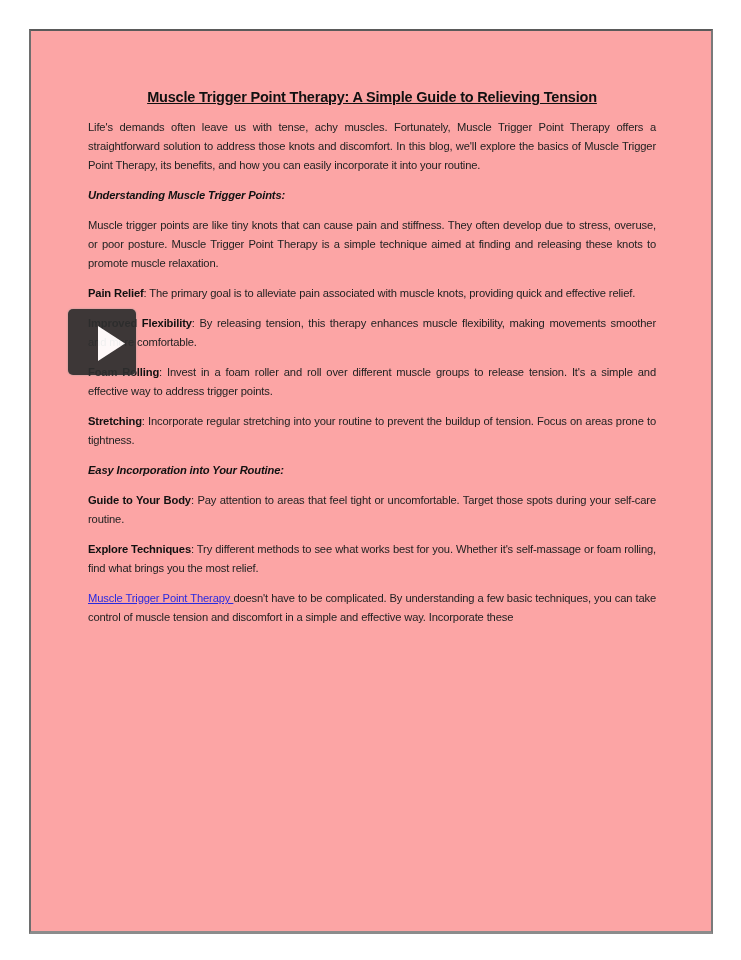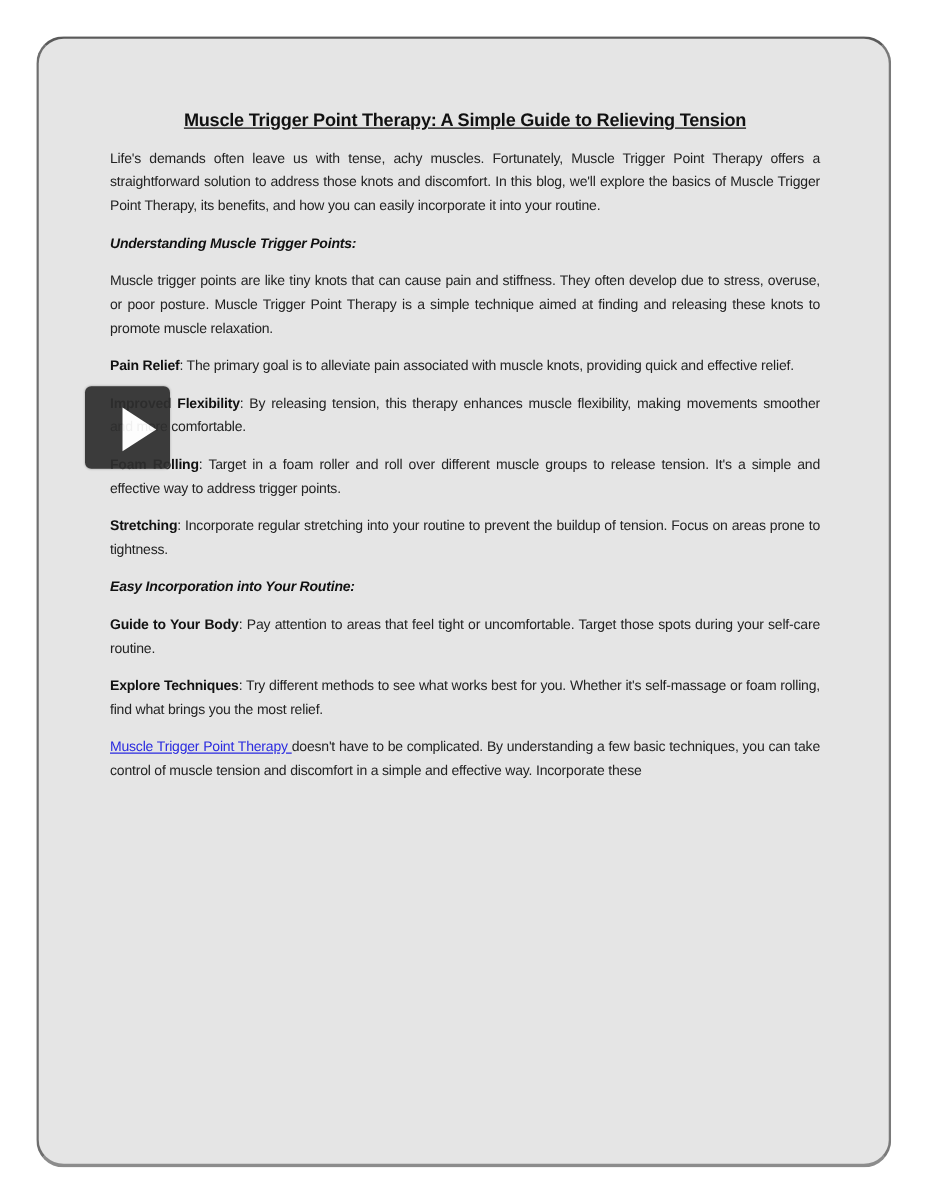--- a/index.html
+++ b/index.html
@@ -18,23 +18,22 @@
     .page {
       position: absolute;
       left: 29px;
       top: 29px;
       width: 680px;
       height: 900px;
       border-left: 2px solid #6e6e6e;
       border-top: 2px solid #5a5a5a;
       border-right: 2px solid #7a7a7a;
       border-bottom: 3px solid #8c8c8c;
-      background: #e5e5e5;
+      background: #fca5a5;
       box-sizing: content-box;
-      border-radius: 22px;
     }
     .content {
       position: absolute;
       left: 57px;
       top: 58px;
       width: 568px;
     }
     .title {
       text-align: center;
       font-weight: bold;
@@ -91,21 +90,21 @@
     <div class="title">Muscle Trigger Point Therapy: A Simple Guide to Relieving Tension</div>
 
     <p>Life's demands often leave us with tense, achy muscles. Fortunately, Muscle Trigger Point Therapy offers a straightforward solution to address those knots and discomfort. In this blog, we'll explore the basics of Muscle Trigger Point Therapy, its benefits, and how you can easily incorporate it into your routine.</p>
 
     <p class="heading">Understanding Muscle Trigger Points:</p>
     <p>Muscle trigger points are like tiny knots that can cause pain and stiffness. They often develop due to stress, overuse, or poor posture. Muscle Trigger Point Therapy is a simple technique aimed at finding and releasing these knots to promote muscle relaxation.</p>
 
     <p><b>Pain Relief</b><span>: The primary goal is to alleviate pain associated with muscle knots, providing quick and effective relief.</span></p>
     <p><b>Improved Flexibility</b><span>: By releasing tension, this therapy enhances muscle flexibility, making movements smoother and more comfortable.</span></p>
 
-    <p><b>Foam Rolling</b><span>: Target in a foam roller and roll over different muscle groups to release tension. It's a simple and effective way to address trigger points.</span></p>
+    <p><b>Foam Rolling</b><span>: Invest in a foam roller and roll over different muscle groups to release tension. It's a simple and effective way to address trigger points.</span></p>
     <p><b>Stretching</b><span>: Incorporate regular stretching into your routine to prevent the buildup of tension. Focus on areas prone to tightness.</span></p>
 
     <p class="heading">Easy Incorporation into Your Routine:</p>
     <p><b>Guide to Your Body</b><span>: Pay attention to areas that feel tight or uncomfortable. Target those spots during your self-care routine.</span></p>
     <p><b>Explore Techniques</b><span>: Try different methods to see what works best for you. Whether it's self-massage or foam rolling, find what brings you the most relief.</span></p>
 
     <p><a class="link" href="#">Muscle Trigger Point Therapy </a><span>doesn't have to be complicated. By understanding a few basic techniques, you can take control of muscle tension and discomfort in a simple and effective way. Incorporate these</span></p>
   </div>
 </div>
 

